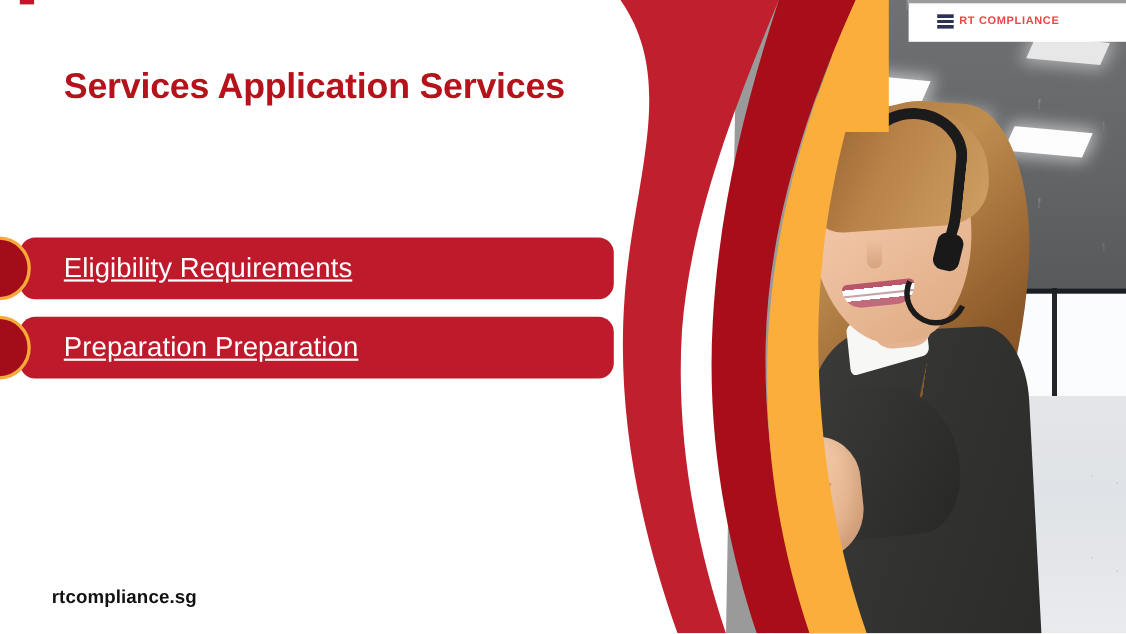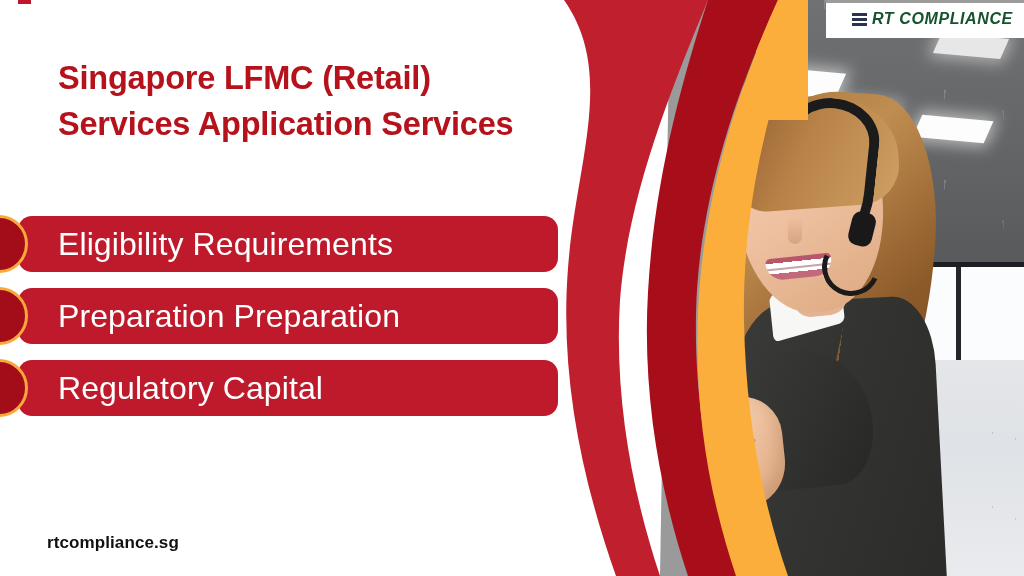--- a/index.html
+++ b/index.html
@@ -240,22 +240,22 @@
   }
   .logo-mark{
     width:15px; height:13px; margin-right:5px; flex:0 0 auto;
     background:
       linear-gradient(180deg,
         #2c3252 0 3px, #ffffff 3px 5px,
         #2c3252 5px 8px, #ffffff 8px 10px,
         #2c3252 10px 13px);
   }
   .logo-text{
-    font-size:16px; font-weight:bold; letter-spacing:.6px;
-    color:#14532d; white-space:nowrap;font-style:italic;
+    font-size:10px; font-weight:bold; letter-spacing:.6px;
+    color:#ef4444; white-space:nowrap;
   }
   .logo-red-tick{
     position:absolute; left:18px; top:0; width:13px; height:4px;
     background:#c0152a; z-index:31;
   }
 
   
   .headline{
     position:absolute; left:58px; top:55px;
     width:580px;
@@ -290,24 +290,25 @@
     position:absolute; left:-30px; top:-1px;
     width:58px; height:58px;
     border-radius:50%;
     background:#a30d1a;
     border:3px solid #f9a83a;
     z-index:2;
   }
   .bullet-label{
     position:relative; z-index:3;
     color:#ffffff;
-    font-size:32px;
+    font-size:25px;
     font-weight:normal;
     letter-spacing:.1px;
     white-space:nowrap;
+    text-decoration:underline;
   }
 
   
   .footer-url{
     position:absolute; left:47px; top:533px;
     color:#111111;
     font-size:17px; font-weight:bold;
     letter-spacing:.1px;
     z-index:20;
     text-align:center;
@@ -375,45 +376,38 @@
     </svg>
   </div>
 
   <div class="logo-red-tick"></div>
   <div class="logo-plate">
     <span class="logo-mark"></span>
     <span class="logo-text">RT COMPLIANCE</span>
   </div>
 
   <h1 class="headline">
-    <span class="hl-line">Singapore LFMC (Retail)</span>
     <span class="hl-line">Services Application Services</span>
   </h1>
 
   <div class="bullets">
 
     <div class="bullet-row">
       <div class="bullet-circle"></div>
       <div class="bullet-bar">
         <span class="bullet-label">Eligibility Requirements</span>
       </div>
     </div>
 
     <div class="bullet-row">
       <div class="bullet-circle"></div>
       <div class="bullet-bar">
         <span class="bullet-label">Preparation Preparation</span>
       </div>
     </div>
 
-    <div class="bullet-row">
-      <div class="bullet-circle"></div>
-      <div class="bullet-bar">
-        <span class="bullet-label">Regulatory Capital</span>
-      </div>
-    </div>
 
 
   </div>
 
   <div class="footer-url">rtcompliance.sg</div>
 
 </div>
 
 </body></html>

